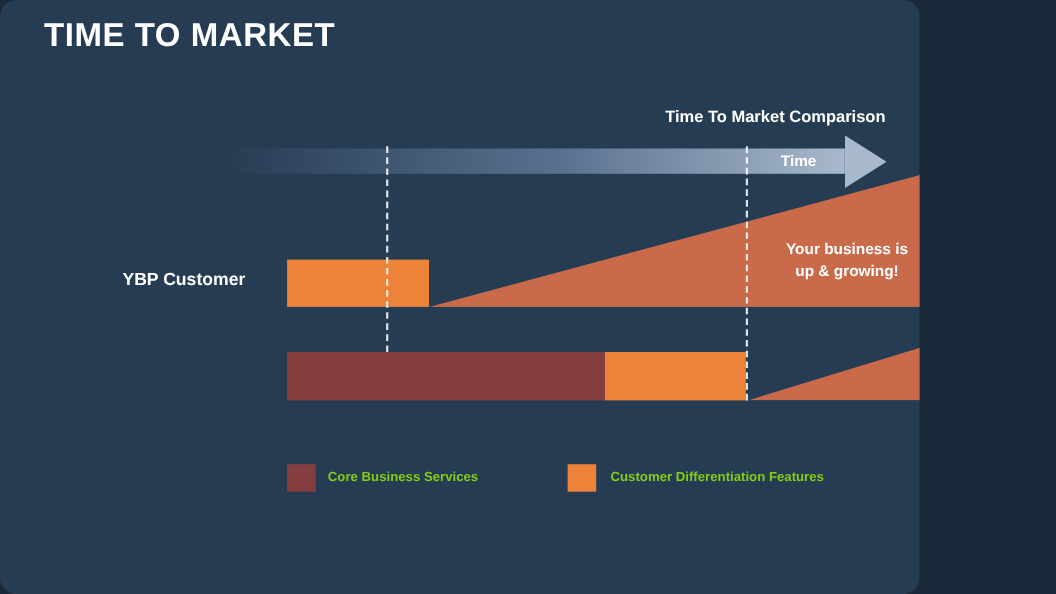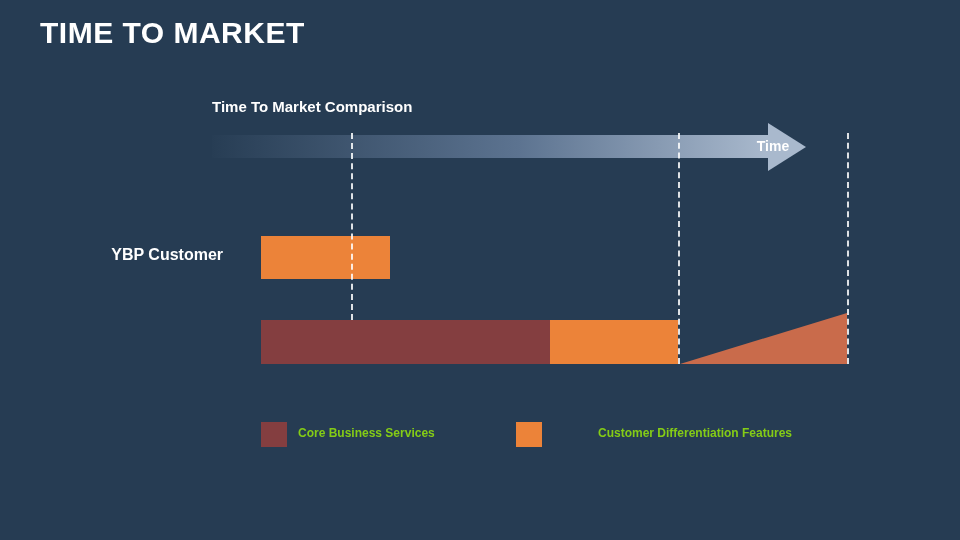--- a/index.html
+++ b/index.html
@@ -3,43 +3,44 @@
 <meta charset="utf-8">
 <style>
   html, body {
     margin: 0;
     padding: 0;
     background: #1a2a3a;
     font-family: "Liberation Sans", sans-serif;
   }
   .slide {
     position: relative;
-    width: 960px;
+    width: 836px;
     height: 540px;
     background: #263c53;
     overflow: hidden;
     color: #ffffff;
+    border-radius: 15px;
   }
   .abs { position: absolute; }
 
   .slide-title {
     left: 40px;
     top: 16px;
     font-size: 30px;
     font-weight: 700;
     letter-spacing: 0.5px;
     color: #ffffff;
     white-space: nowrap;
   }
 
   .chart-heading {
     left: 212px;
     top: 98px;
     width: 593px;
-    text-align: left;
+    text-align: right;
     font-size: 15px;
     font-weight: 700;
     color: #ffffff;
   }
 
   
   .arrow-body {
     left: 212px;
     top: 135px;
     width: 556px;
@@ -48,21 +49,21 @@
   }
   .arrow-head {
     left: 768px;
     top: 123px;
     width: 38px;
     height: 48px;
     background: #a9b9cd;
     clip-path: polygon(0 0, 100% 50%, 0 100%);
   }
   .time-label {
-    left: 743px;
+    left: 696px;
     top: 138px;
     width: 60px;
     text-align: center;
     font-size: 14px;
     font-weight: 700;
     color: #ffffff;
     z-index: 5;
   }
 
   
@@ -132,41 +133,47 @@
   .legend-swatch-core { left: 261px; top: 422px; background: #843e40; }
   .legend-swatch-features { left: 516px; top: 422px; background: #ec8339; }
   .legend-label {
     top: 426px;
     font-size: 12px;
     font-weight: 700;
     color: #84cc16;
     white-space: nowrap;
   }
   .legend-label-core { left: 298px; }
-  .legend-label-features { left: 555px; margin-left: 43px; }
+  .legend-label-features { left: 555px; }
 </style>
 </head>
 <body>
 
 <div class="slide">
 
   <div class="abs slide-title">TIME TO MARKET</div>
 
   <div class="abs chart-heading">Time To Market Comparison</div>
 
   <div class="abs arrow-body"></div>
   <div class="abs arrow-head"></div>
   <div class="abs time-label">Time</div>
 
   <div class="abs vline vline-1"></div>
   <div class="abs vline vline-2"></div>
   <div class="abs vline vline-3"></div>
 
   <div class="abs row-label row-label-ybp">YBP Customer</div>
   <div class="abs bar ybp-feature-bar"></div>
+  <div class="abs ybp-growth-tri">
+    <div class="growth-note">
+      <div>Your business is</div>
+      <div>up &amp; growing!</div>
+    </div>
+  </div>
 
   <div class="abs bar scratch-core-bar"></div>
   <div class="abs bar scratch-feature-bar"></div>
   <div class="abs scratch-growth-tri"></div>
 
   <div class="abs legend-swatch legend-swatch-core"></div>
   <div class="abs legend-label legend-label-core">Core Business Services</div>
   <div class="abs legend-swatch legend-swatch-features"></div>
   <div class="abs legend-label legend-label-features">Customer Differentiation Features</div>
 

